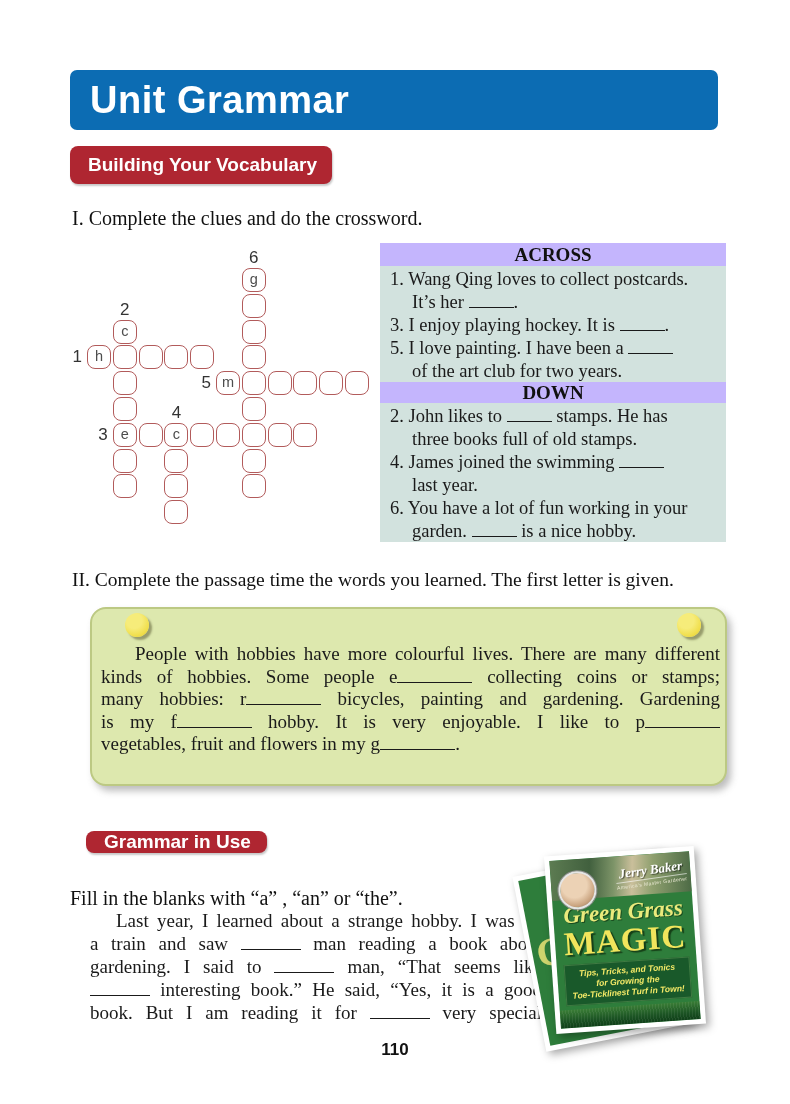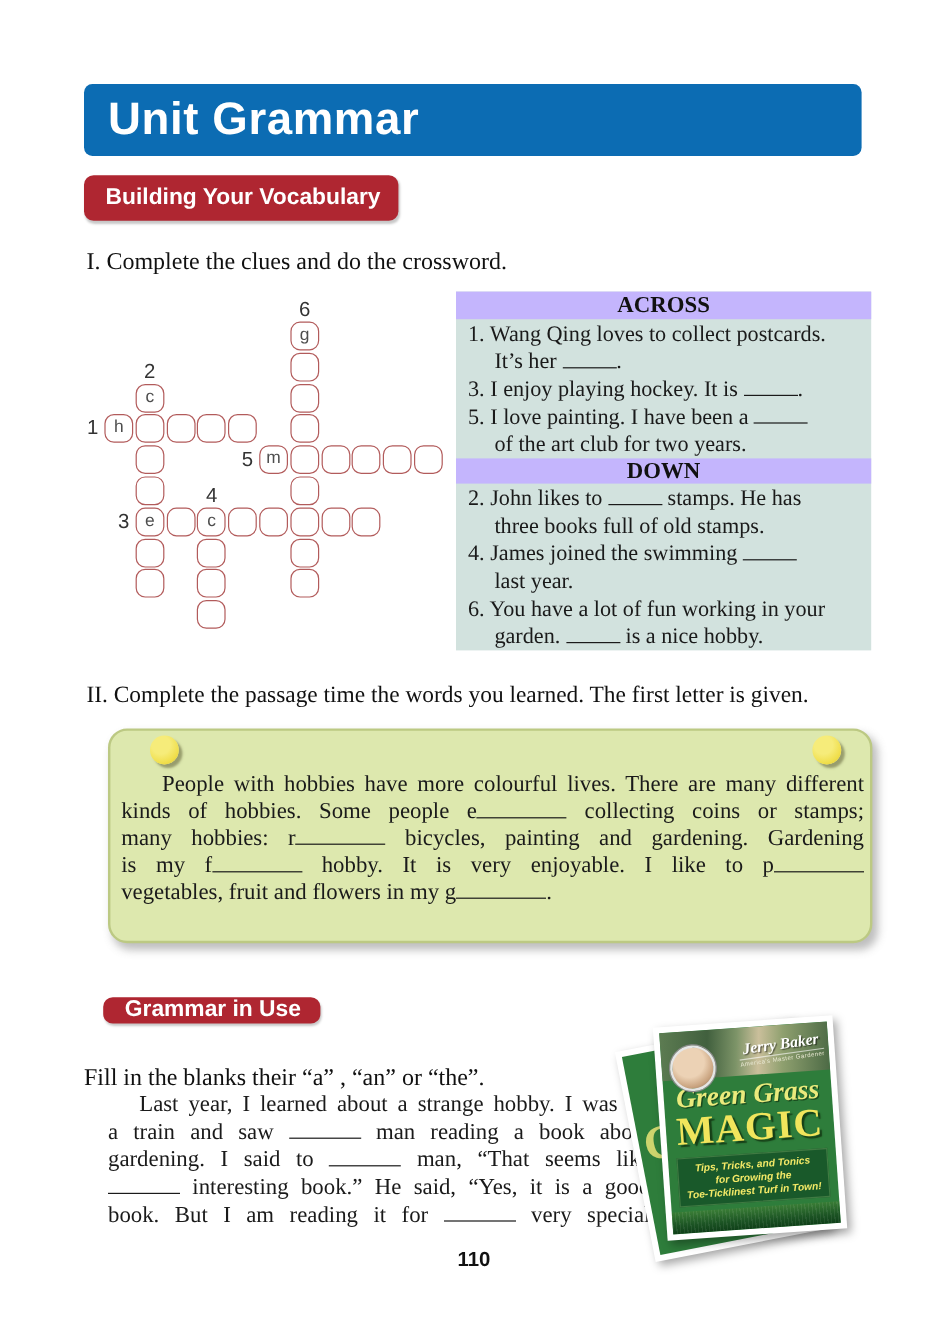--- a/index.html
+++ b/index.html
@@ -179,21 +179,21 @@
       <div class="tline">many hobbies: r<span class="blank" style="width:75px"></span> bicycles, painting and gardening. Gardening</div>
       <div class="tline">is my f<span class="blank" style="width:75px"></span> hobby. It is very enjoyable. I like to p<span class="blank" style="width:75px"></span></div>
       <div class="tline last">vegetables, fruit and flowers in my g<span class="blank" style="width:75px"></span>.</div>
     </div>
 </div>
 
 <div class="abs badge grammar">
   <span>Grammar in Use</span>
 </div>
 
-<div class="abs h-serif grammar-heading">Fill in the blanks their “a” , “an” or “the”.</div>
+<div class="abs h-serif grammar-heading">Fill in the blanks with “a” , “an” or “the”.</div>
 
 <div class="abs grammar-text">
     <div class="tline indent">Last year, I learned about a strange hobby. I was on</div>
     <div class="tline">a train and saw <span class="blank" style="width:60px"></span> man reading a book about</div>
     <div class="tline">gardening. I said to <span class="blank" style="width:60px"></span> man, “That seems like</div>
     <div class="tline"><span class="blank" style="width:60px"></span> interesting book.” He said, “Yes, it is a good</div>
     <div class="tline last">book. But I am reading it for <span class="blank" style="width:60px"></span> very special</div>
   </div>
 
 <div class="abs book">

